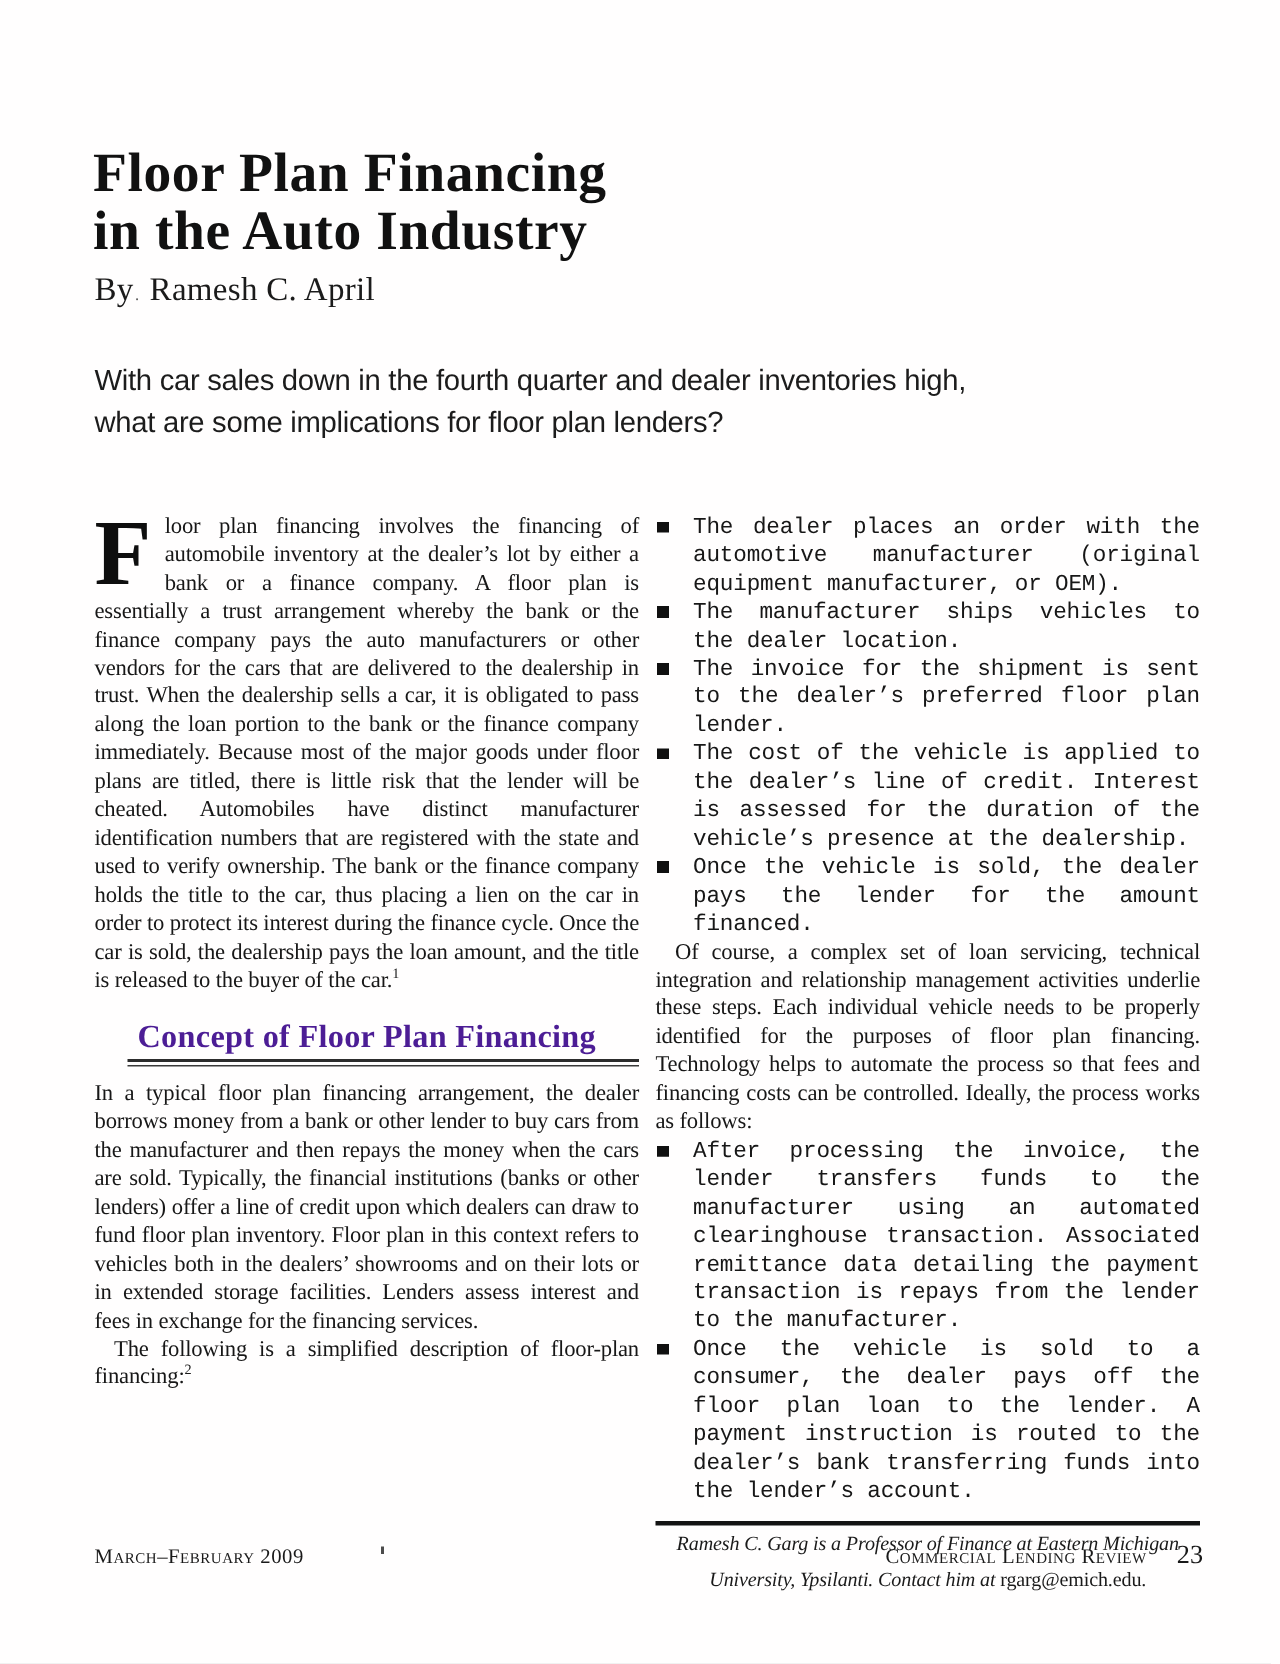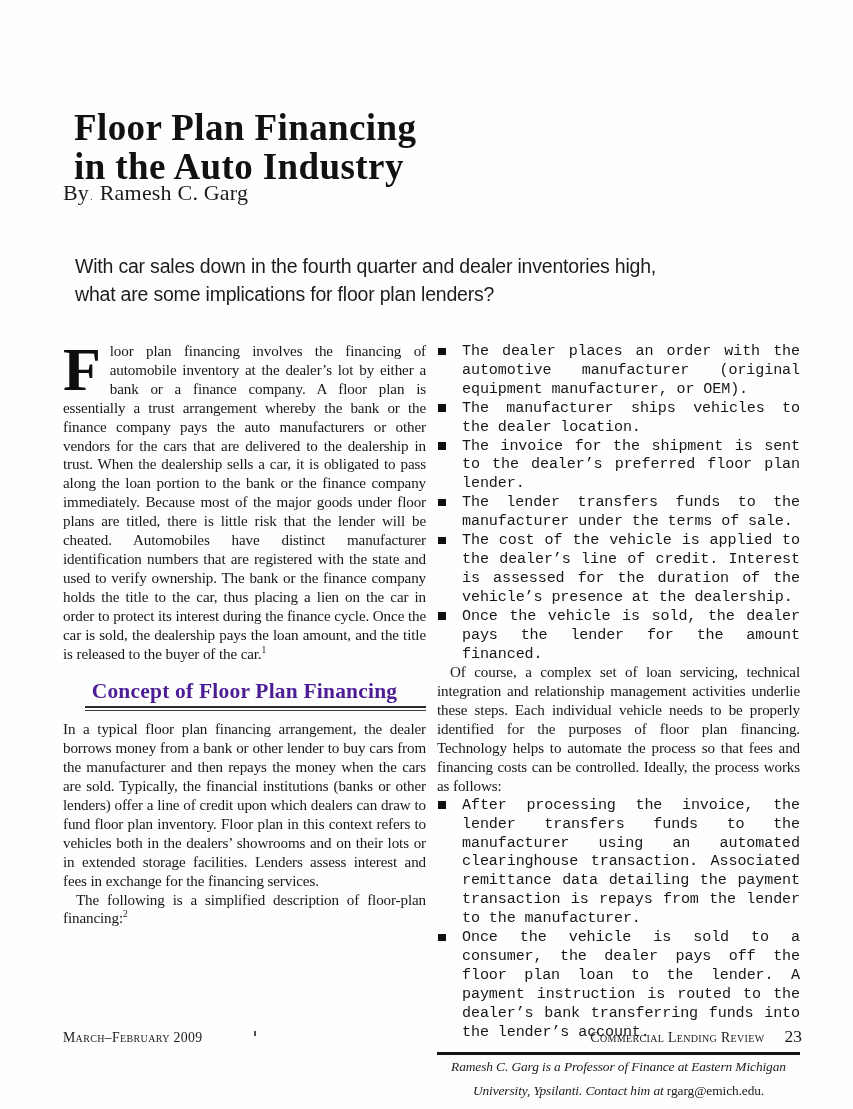--- a/index.html
+++ b/index.html
@@ -16,21 +16,21 @@
     color: #161616;
     font-family: "Liberation Serif", serif;
     overflow: hidden;
   }
 
   
   .title {
     position: absolute;
     left: 62px;
     top: 96px;
-    margin: 12px;
+    margin: 0;
     font-size: 37px;
     line-height: 39px;
     font-weight: bold;
     letter-spacing: 0.4px;
     color: #111;
   }
   .title .tline { display: block; }
   .byline {
     position: absolute;
     left: 63px;
@@ -44,21 +44,21 @@
     font-size: 11px;
     vertical-align: baseline;
     margin: 0 1px;
     color: #555;
   }
   .deck {
     position: absolute;
     left: 63px;
     top: 241px;
     width: 592px;
-    margin: 12px;
+    margin: 0;
     font-family: "Liberation Sans", sans-serif;
     font-size: 19.5px;
     line-height: 27.5px;
     letter-spacing: -0.2px;
     color: #1c1c1c;
   }
 
   
   .col {
     position: absolute;
@@ -180,40 +180,39 @@
 </head>
 <body>
 
 <div class="page">
 
   <h1 class="title">
     <span class="tline">Floor Plan Financing</span>
     <span class="tline">in the Auto Industry</span>
   </h1>
 
-  <div class="byline"><span>By</span><span class="byline-dot">.</span> <span>Ramesh C. Garg</span></div>
+  <div class="byline"><span>By</span><span class="byline-dot">.</span> <span>Ramesh C. April</span></div>
 
   <p class="deck">With car sales down in the fourth quarter and dealer inventories high, what are some implications for floor plan lenders?</p>
 
   <section class="col col-left">
     <p class="body-p"><span class="dropcap">F</span><span>loor plan financing involves the financing of automobile inventory at the dealer’s lot by either a bank or a finance company. A floor plan is essentially a trust arrangement whereby the bank or the finance company pays the auto manufacturers or other vendors for the cars that are delivered to the dealership in trust. When the dealership sells a car, it is obligated to pass along the loan portion to the bank or the finance company immediately. Because most of the major goods under floor plans are titled, there is little risk that the lender will be cheated. Automobiles have distinct manufacturer identification numbers that are registered with the state and used to verify ownership. The bank or the finance company holds the title to the car, thus placing a lien on the car in order to protect its interest during the finance cycle. Once the car is sold, the dealership pays the loan amount, and the title is released to the buyer of the car.</span><sup class="fn">1</sup></p>
 
     <h2 class="section-heading">Concept of Floor Plan Financing</h2>
     <div class="heading-rule"></div>
 
     <p class="body-p">In a typical floor plan financing arrangement, the dealer borrows money from a bank or other lender to buy cars from the manufacturer and then repays the money when the cars are sold. Typically, the financial institutions (banks or other lenders) offer a line of credit upon which dealers can draw to fund floor plan inventory. Floor plan in this context refers to vehicles both in the dealers’ showrooms and on their lots or in extended storage facilities. Lenders assess interest and fees in exchange for the financing services.</p>
     <p class="body-p indent"><span>The following is a simplified description of floor-plan financing:</span><sup class="fn">2</sup></p>
   </section>
 
   <section class="col col-right">
     <ul class="bullets">
       <li><span class="sq"></span><span>The dealer places an order with the automotive manufacturer (original equipment manufacturer, or OEM).</span></li>
       <li><span class="sq"></span><span>The manufacturer ships vehicles to the dealer location.</span></li>
       <li><span class="sq"></span><span>The invoice for the shipment is sent to the dealer’s preferred floor plan lender.</span></li>
-      <li><span class="sq"></span><span>The lender transfers funds to the manufacturer under the terms of sale.</span></li>
       <li><span class="sq"></span><span>The cost of the vehicle is applied to the dealer’s line of credit. Interest is assessed for the duration of the vehicle’s presence at the dealership.</span></li>
       <li><span class="sq"></span><span>Once the vehicle is sold, the dealer pays the lender for the amount financed.</span></li>
     </ul>
 
     <p class="body-p indent">Of course, a complex set of loan servicing, technical integration and relationship management activities underlie these steps. Each individual vehicle needs to be properly identified for the purposes of floor plan financing. Technology helps to automate the process so that fees and financing costs can be controlled. Ideally, the process works as follows:</p>
 
     <ul class="bullets">
       <li><span class="sq"></span></li>
       <li><span class="sq"></span><span>After processing the invoice, the lender transfers funds to the manufacturer using an automated clearinghouse transaction. Associated remittance data detailing the payment transaction is repays from the lender to the manufacturer.</span></li>
       <li><span class="sq"></span><span>Once the vehicle is sold to a consumer, the dealer pays off the floor plan loan to the lender. A payment instruction is routed to the dealer’s bank transferring funds into the lender’s account.</span></li>

